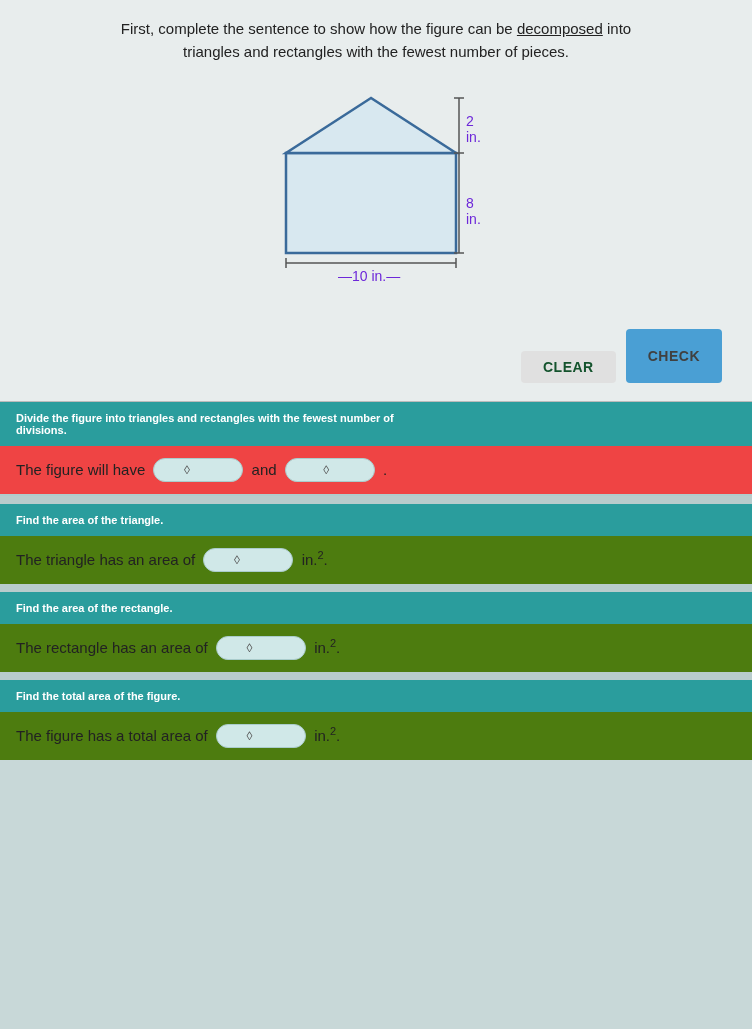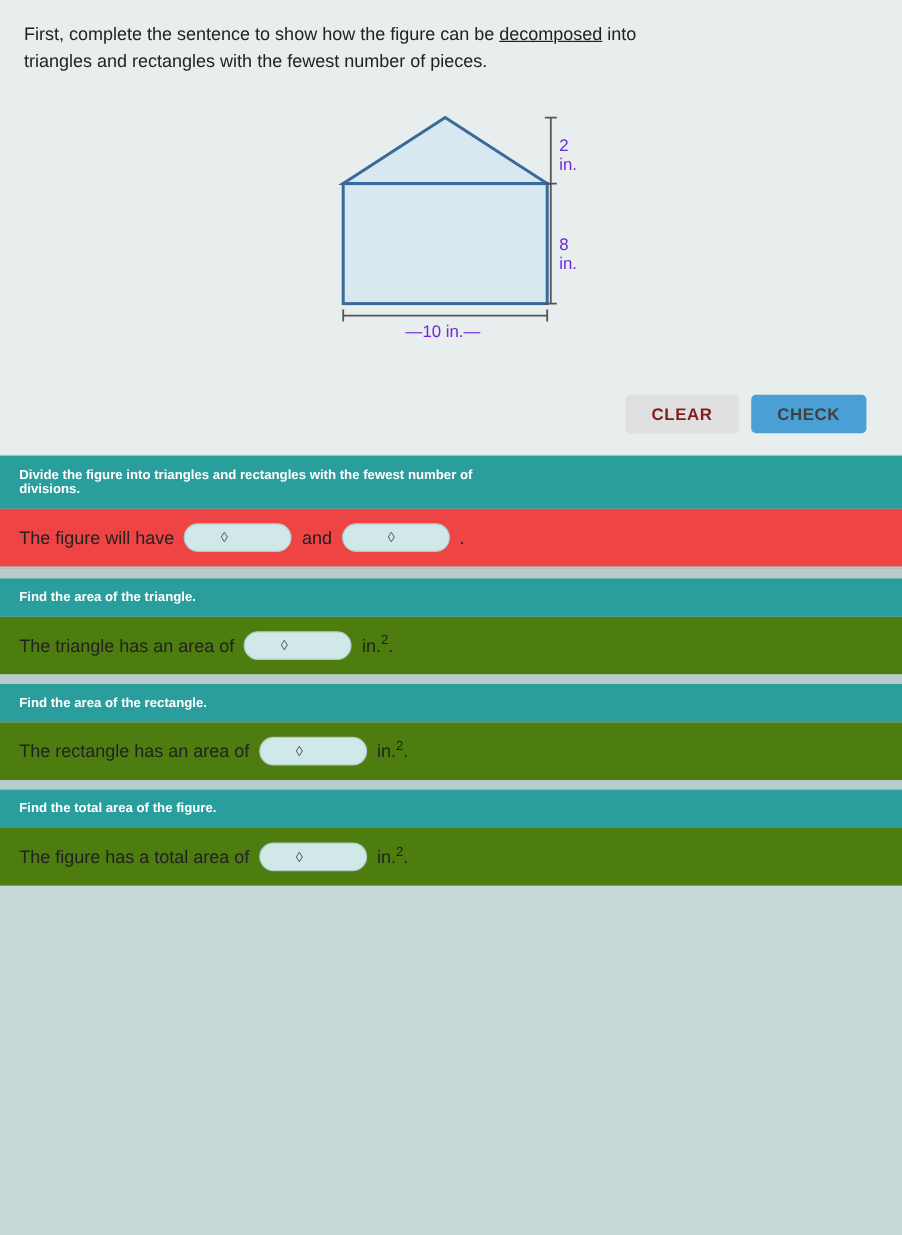--- a/index.html
+++ b/index.html
@@ -16,20 +16,21 @@
       background: #e8eded;
       padding: 18px 20px 14px 20px;
       border-bottom: 1px solid #bbb;
     }
 
     .instruction-text {
       font-size: 15px;
       line-height: 1.5;
       color: #222;
       margin-bottom: 10px;
+      text-align: center;
     }
 
     .instruction-text .underline {
       text-decoration: underline;
     }
 
     .figure-area {
       display: flex;
       justify-content: center;
       align-items: center;
@@ -62,23 +63,24 @@
       padding: 6px 10px 4px 0;
     }
 
     .btn-clear {
       background: #e0e0e0;
       border: none;
       border-radius: 4px;
       padding: 8px 22px;
       font-size: 14px;
       font-weight: bold;
-      color: #7f1d1d;
+      color: #14532d;
       cursor: pointer;
       letter-spacing: 0.5px;
+      margin-top: 22px;
     }
 
     .btn-check {
       background: #4a9fd4;
       border: none;
       border-radius: 4px;
       padding: 8px 22px;
       font-size: 14px;
       font-weight: bold;
       color: #404040;

